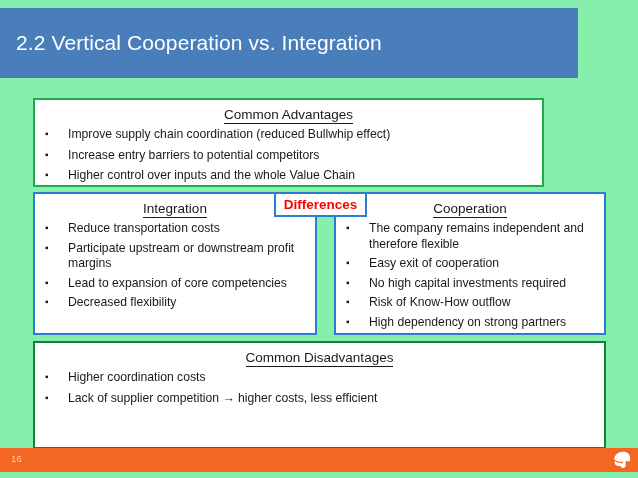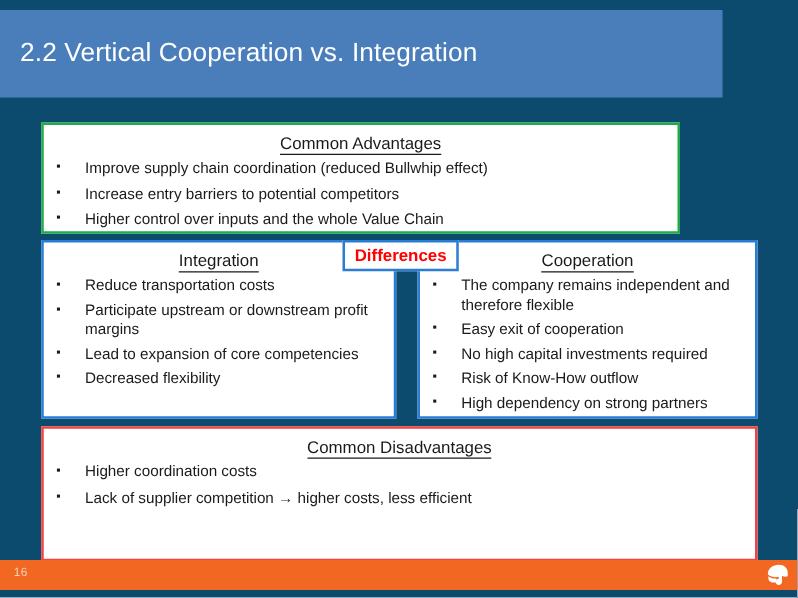--- a/index.html
+++ b/index.html
@@ -13,21 +13,21 @@
     height: 478px;
     position: relative;
     overflow: hidden;
     font-family: "Liberation Sans", sans-serif;
     color: #1a1a1a;
   }
 
   .slide {
     position: absolute;
     inset: 0;
-    background: #0c4a6e;
+    background: #86efac;
   }
 
   
   .title-bar {
     position: absolute;
     left: 0;
     top: 8px;
     width: 578px;
     height: 70px;
     background: #4a7ebb;
@@ -79,21 +79,21 @@
     display: flex;
     align-items: center;
     justify-content: center;
     z-index: 5;
   }
   .box-disadvantages {
     left: 33px;
     top: 341px;
     width: 573px;
     height: 108px;
-    border: 2px solid #ef4444;
+    border: 2px solid #15803d;
   }
 
   
   .box-heading {
     text-align: center;
     font-size: 13.5px;
     font-weight: 400;
     color: #1a1a1a;
     margin-top: 7px;
     margin-bottom: 5px;

